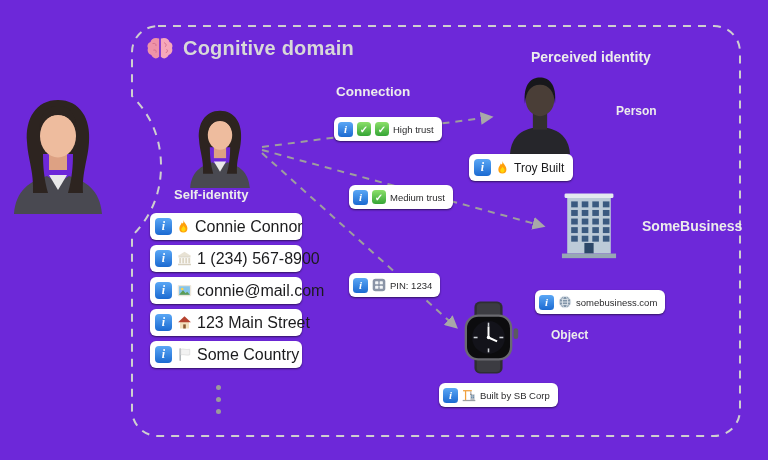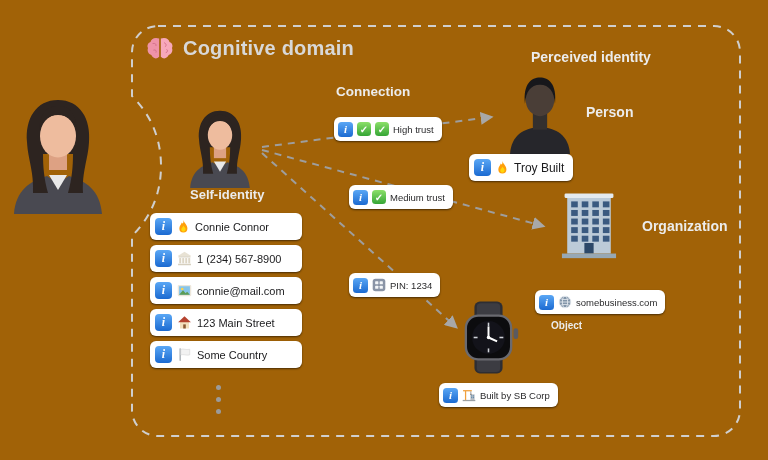--- a/index.html
+++ b/index.html
@@ -1,25 +1,25 @@
 <!DOCTYPE html>
 <html><head>
 <meta charset="utf-8">
 <style>
   html,body{margin:0;padding:0;background:#000;}
-  .stage{position:relative;width:768px;height:460px;background:#a16207;overflow:hidden;
+  .stage{position:relative;width:768px;height:460px;background:#6d28d9;overflow:hidden;
          font-family:"Liberation Sans",sans-serif;}
   svg.overlay{position:absolute;left:0;top:0;}
   .lbl{position:absolute;color:#ececec;font-weight:bold;white-space:nowrap;}
   .title-row{position:absolute;display:flex;align-items:center;gap:9px;}
   .title-text{color:#d8d8d8;font-weight:bold;font-size:20px;letter-spacing:.2px;}
   .avatar{position:absolute;}
   .pill{position:absolute;display:flex;align-items:center;gap:5px;background:#fff;border-radius:6px;
         height:27px;padding:0 9px 0 5px;box-shadow:0 1px 2px rgba(0,0,0,.55);}
-  .pill .txt{font-size:11px;color:#1b1b1d;white-space:nowrap;}
+  .pill .txt{font-size:16px;color:#1b1b1d;white-space:nowrap;}
   .pill.md .txt{font-size:12px;}
   .pill.sm{height:24px;padding:0 8px 0 4px;gap:4px;}
   .pill.sm .txt{font-size:9.5px;color:#2a2a2c;text-align:right;}
   .id-list{position:absolute;}
   .id-list .pill{position:static;margin-bottom:5px;width:152px;box-sizing:border-box;}
   .ic{display:inline-flex;align-items:center;justify-content:center;flex:0 0 auto;}
   .ic-info{width:17px;height:17px;border-radius:4px;flex:0 0 auto;
            background:linear-gradient(180deg,#5aa7f5,#1b6ad1);color:#fff;
            display:inline-flex;align-items:center;justify-content:center;
            font:italic bold 12px "Liberation Serif",serif;}
@@ -79,21 +79,21 @@
     <svg viewBox="0 0 100 118" width="68" height="80">
       <path d="M6 118 C8 94 22 85 39 80 L50 87 L61 80 C78 85 92 94 94 118 Z" fill="#494951"></path>
       <path d="M41 79 L50 94 L59 79 Z" fill="#e9e9e9"></path>
       <path d="M50 4 C28 4 17 23 19 46 C20 64 26 75 25 97 L40 97 C36 83 35 70 35 58 L65 58 C65 70 64 83 60 97 L75 97 C74 75 80 64 81 46 C83 23 72 4 50 4 Z" fill="#2d2420"></path>
       <rect x="41" y="56" width="18" height="18" fill="#dda183"></rect>
       <ellipse cx="50" cy="40" rx="18" ry="21.5" fill="#eebc9e"></ellipse>
       <path d="M31.5 36 C31 17 39 10 50 10 C61 10 69 17 68.5 36 C66 25 60 19 50 19 C40 19 34 25 31.5 36 Z" fill="#2d2420"></path>
     </svg>
   </div>
 
-  <div class="lbl" style="left:190px;top:187px;font-size:13px;">Self-identity</div>
+  <div class="lbl" style="left:174px;top:187px;font-size:13px;">Self-identity</div>
 
   <div class="id-list" style="left:150px;top:213px;">
 
     <div class="pill">
       <span class="ic-info">i</span>
       <span class="ic">
         <svg viewBox="0 0 20 22" width="13" height="15">
           <path d="M10 1 C11 6 16 8 16 14 A6.2 6.2 0 0 1 3.6 14 C3.6 10 6.5 8.6 7.3 5 C8.3 7 10 7.5 10 1 Z" fill="#ff9f0a"></path>
           <path d="M10 10 C11.4 12 13.2 13 13.2 15.6 A3.3 3.3 0 0 1 6.6 15.6 C6.6 13.4 9 12.6 9.4 10.6 Z" fill="#ffd60a"></path>
         </svg>
@@ -197,21 +197,21 @@
 
   <div class="avatar" style="left:504px;top:74px;">
     <svg viewBox="0 0 100 112" width="72" height="80">
       <path d="M8 112 C10 86 27 75 50 75 C73 75 90 86 92 112 Z" fill="#26262b"></path>
       <rect x="40" y="52" width="20" height="26" fill="#33302e"></rect>
       <ellipse cx="50" cy="36" rx="20" ry="23" fill="#4a3e37"></ellipse>
       <path d="M29 42 C26 14 38 5 50 5 C62 5 74 14 71 42 C70 25 63 15 50 15 C37 15 30 25 29 42 Z" fill="#17171b"></path>
     </svg>
   </div>
 
-  <div class="lbl" style="left:586px;top:104px;font-size:14px;">Person</div>
+  <div class="lbl" style="left:616px;top:104px;font-size:12px;">Person</div>
 
   <div class="pill md" style="left:469px;top:154px;">
     <span class="ic-info">i</span>
     <span class="ic">
       <svg viewBox="0 0 20 22" width="13" height="15">
         <path d="M10 1 C11 6 16 8 16 14 A6.2 6.2 0 0 1 3.6 14 C3.6 10 6.5 8.6 7.3 5 C8.3 7 10 7.5 10 1 Z" fill="#ff9f0a"></path>
         <path d="M10 10 C11.4 12 13.2 13 13.2 15.6 A3.3 3.3 0 0 1 6.6 15.6 C6.6 13.4 9 12.6 9.4 10.6 Z" fill="#ffd60a"></path>
       </svg>
     </span>
     <span class="txt">Troy Built</span>
@@ -241,21 +241,21 @@
         <rect x="23" y="69" width="10" height="9"></rect>
           <rect x="39" y="69" width="10" height="9"></rect>
           <rect x="55" y="69" width="10" height="9"></rect>
           <rect x="71" y="69" width="10" height="9"></rect>
       </g>
       <rect x="43" y="80" width="14" height="16" fill="#2c4868"></rect>
       <rect x="9" y="96" width="82" height="7" fill="#97a8b4"></rect>
     </svg>
   </div>
 
-  <div class="lbl" style="left:642px;top:218px;font-size:14px;">Organization</div>
+  <div class="lbl" style="left:642px;top:218px;font-size:14px;">SomeBusiness</div>
 
 
   <div class="pill sm" style="left:535px;top:290px;">
     <span class="ic-info">i</span>
     <span class="ic">
       <svg viewBox="0 0 20 20" width="14" height="14">
         <circle cx="10" cy="10" r="8.5" fill="#8194a8"></circle>
         <g stroke="#eef2f6" stroke-width="1.1" fill="none">
           <circle cx="10" cy="10" r="8.5"></circle>
           <ellipse cx="10" cy="10" rx="3.8" ry="8.5"></ellipse>
@@ -282,21 +282,21 @@
         <line x1="40" y1="62" x2="40" y2="67"></line>
         <line x1="21" y1="48" x2="26" y2="48"></line>
         <line x1="54" y1="48" x2="59" y2="48"></line>
       </g>
       <line x1="40" y1="48" x2="40" y2="34" stroke="#fff" stroke-width="2.5"></line>
       <line x1="40" y1="48" x2="51" y2="53" stroke="#fff" stroke-width="2.5"></line>
       <circle cx="40" cy="48" r="2.2" fill="#fff"></circle>
     </svg>
   </div>
 
-  <div class="lbl" style="left:551px;top:320px;font-size:10px;">Object</div>
+  <div class="lbl" style="left:551px;top:328px;font-size:12px;">Object</div>
 
   <div class="pill sm" style="left:439px;top:383px;">
     <span class="ic-info">i</span>
     <span class="ic">
       <svg viewBox="0 0 20 20" width="14" height="14">
         <rect x="12" y="9" width="6" height="8.5" fill="#b9bfc6"></rect>
         <g fill="#5b86a8">
           <rect x="13" y="10.5" width="1.6" height="1.6"></rect>
             <rect x="15.6" y="10.5" width="1.6" height="1.6"></rect>
           <rect x="13" y="13" width="1.6" height="1.6"></rect>

